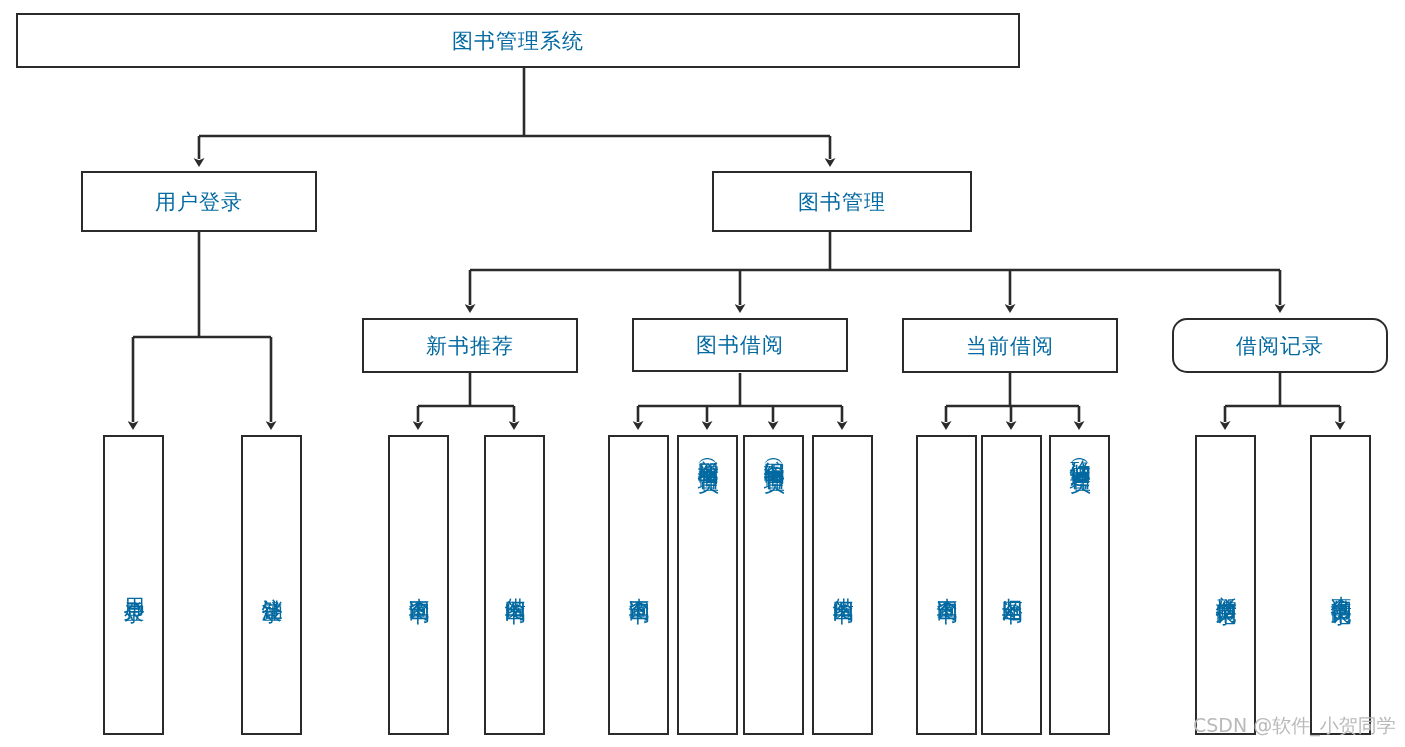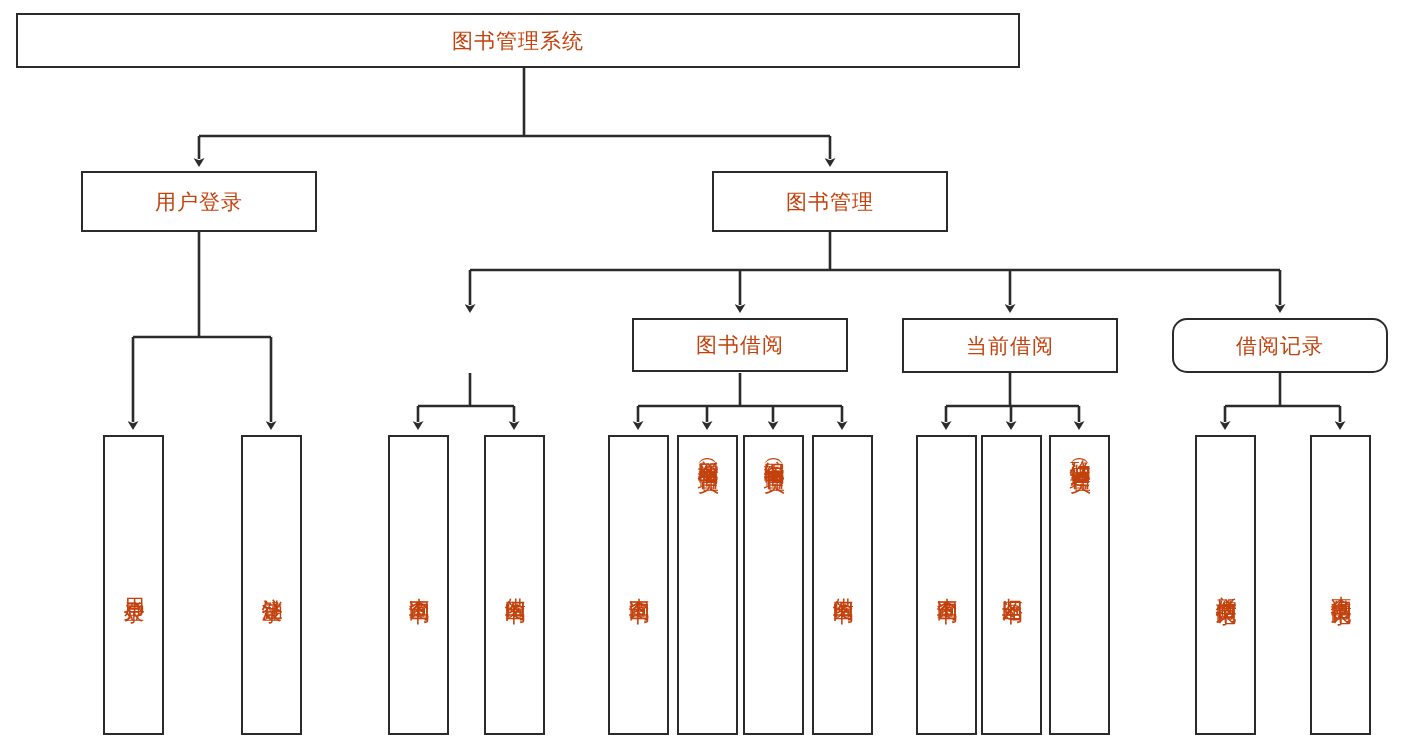--- a/index.html
+++ b/index.html
@@ -26,21 +26,21 @@
     pointer-events: none;
   }
   .node {
     position: absolute;
     box-sizing: border-box;
     background: #ffffff;
     border: 2px solid #2b2b2b;
     display: flex;
     align-items: center;
     justify-content: center;
-    color: #c2410c;
+    color: #0369a1;
     z-index: 2;
   }
   .node.horiz {
     font-size: 21px;
     letter-spacing: 1px;
   }
   .node.vert {
     writing-mode: vertical-rl;
     text-orientation: upright;
     font-size: 21px;
@@ -125,24 +125,27 @@
     </g>
   </svg>
 
   <div class="node horiz" style="left:16px; top:13px; width:1004px; height:55px;">
     <span>图书管理系统</span>
   </div>
 
   <div class="node horiz" style="left:81px; top:171px; width:236px; height:61px;">
     <span>用户登录</span>
   </div>
-  <div class="node horiz" style="left:712px; top:171px; width:236px; height:61px;">
+  <div class="node horiz" style="left:712px; top:171px; width:260px; height:61px;">
     <span>图书管理</span>
   </div>
 
+  <div class="node horiz" style="left:362px; top:318px; width:216px; height:55px;">
+    <span>新书推荐</span>
+  </div>
   <div class="node horiz" style="left:632px; top:318px; width:216px; height:54px;">
     <span>图书借阅</span>
   </div>
   <div class="node horiz" style="left:902px; top:318px; width:216px; height:55px;font-family:Liberation Mono, monospace;">
     <span>当前借阅</span>
   </div>
   <div class="node horiz" style="left:1172px; top:318px; width:216px; height:55px;border-radius:15px;">
     <span>借阅记录</span>
   </div>
 
@@ -183,14 +186,15 @@
     <span class="vtext">确认归还（管理员）</span>
   </div>
 
   <div class="node vert center" style="left:1195px; top:435px; width:61px; height:300px;">
     <span class="vtext">新增借阅记录</span>
   </div>
   <div class="node vert center" style="left:1310px; top:435px; width:61px; height:300px;">
     <span class="vtext">查询借阅记录</span>
   </div>
 
+  <div class="watermark">CSDN @软件_小贺同学</div>
 
 </div>
 
 </body></html>

